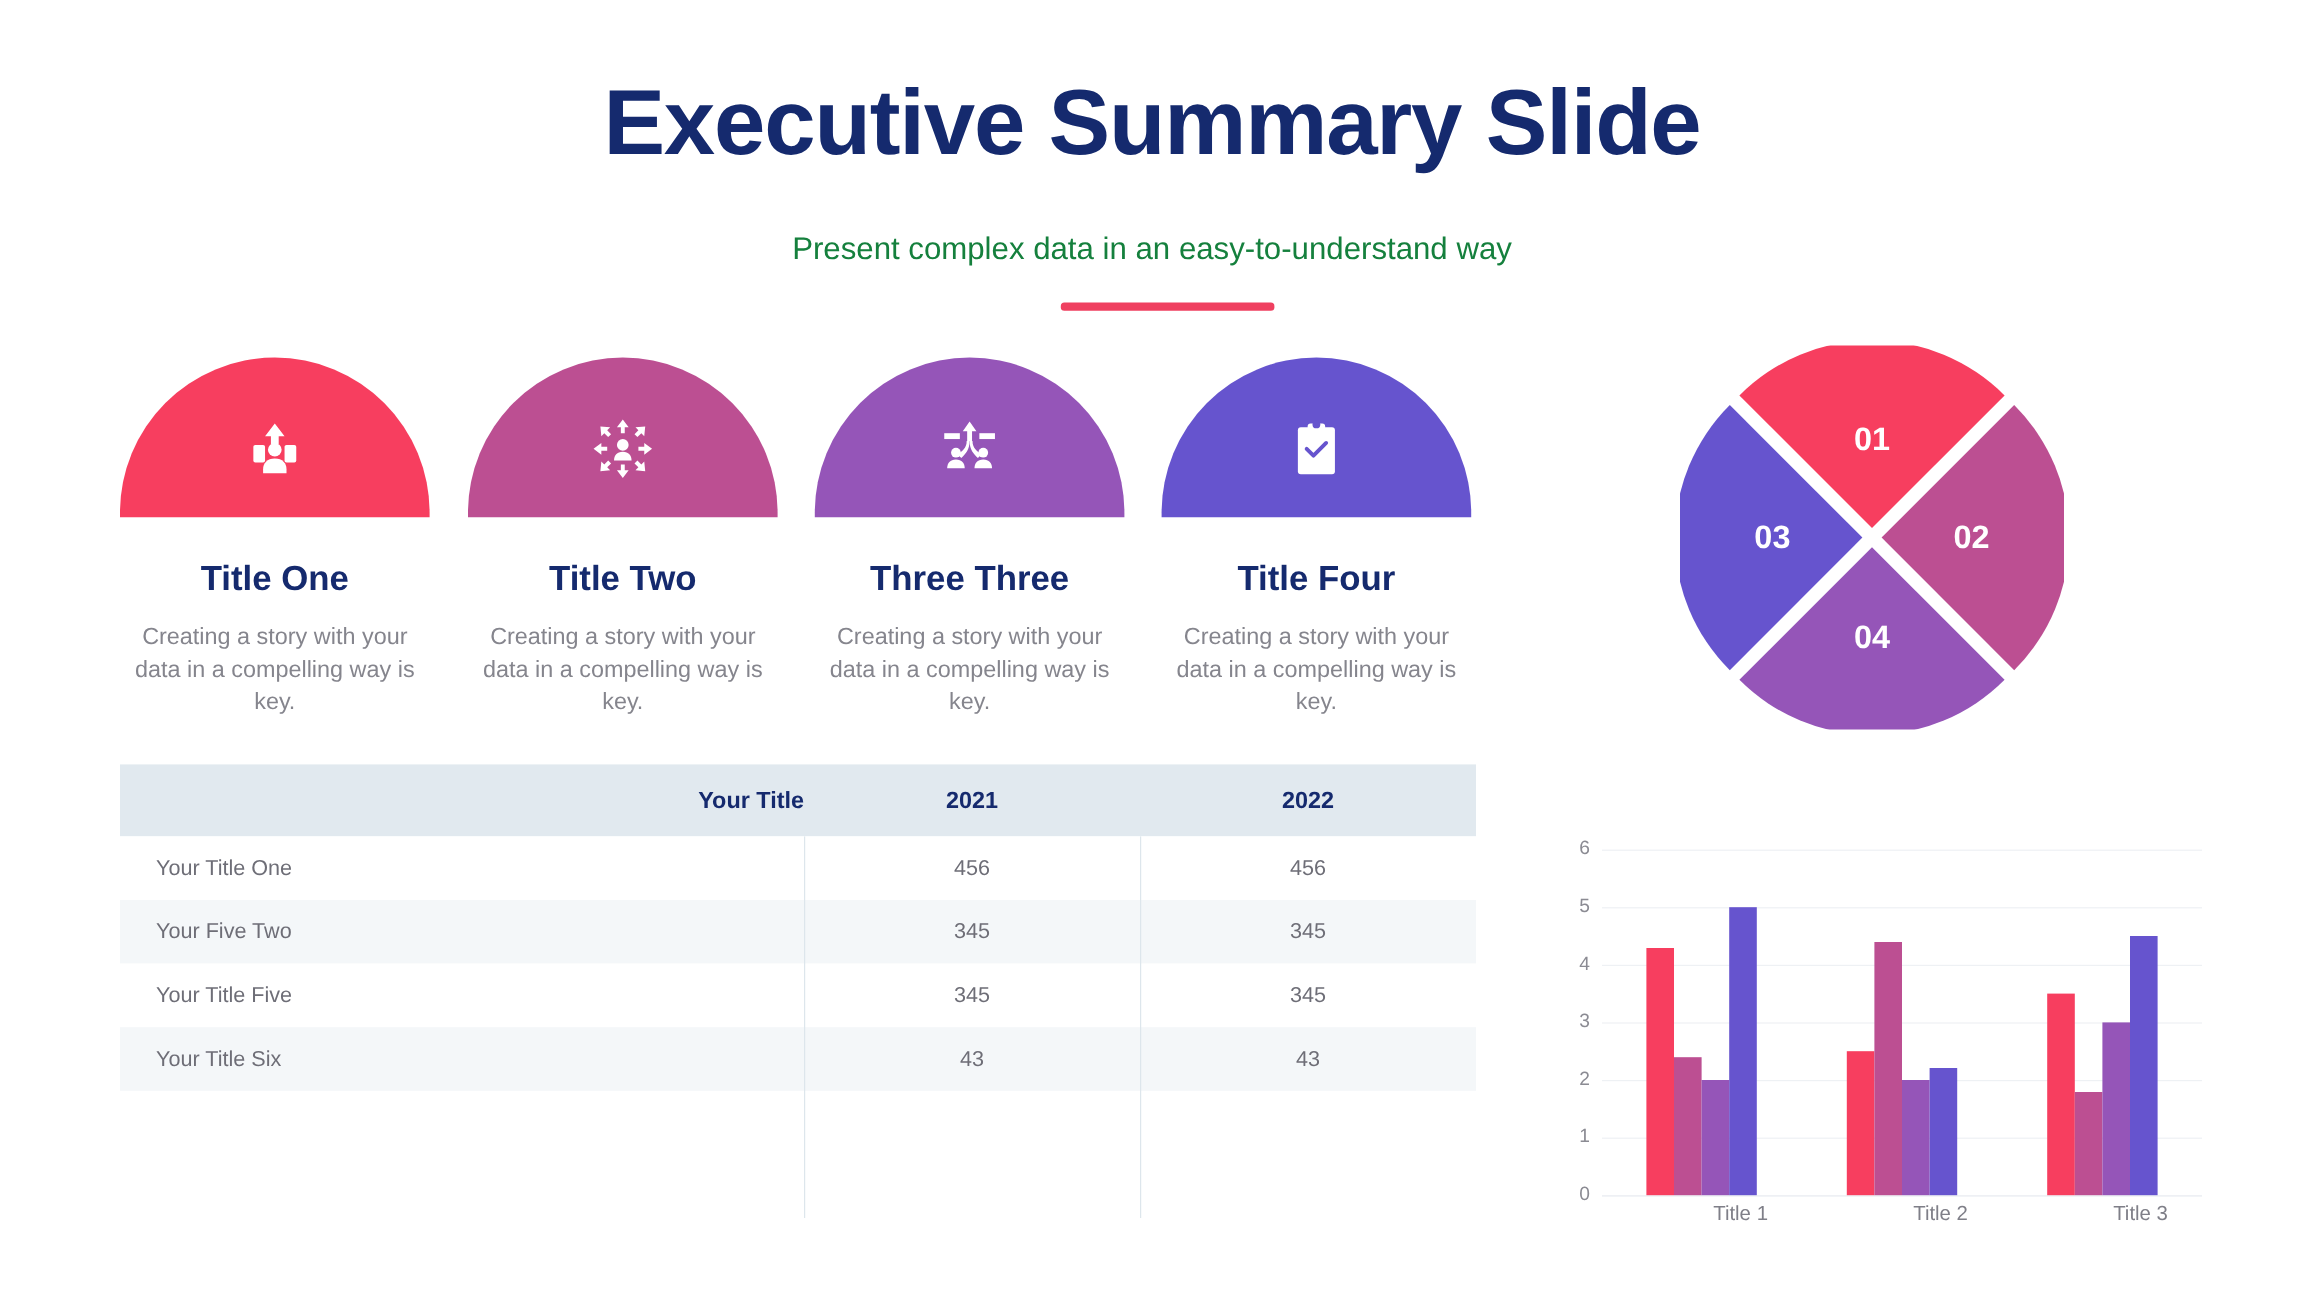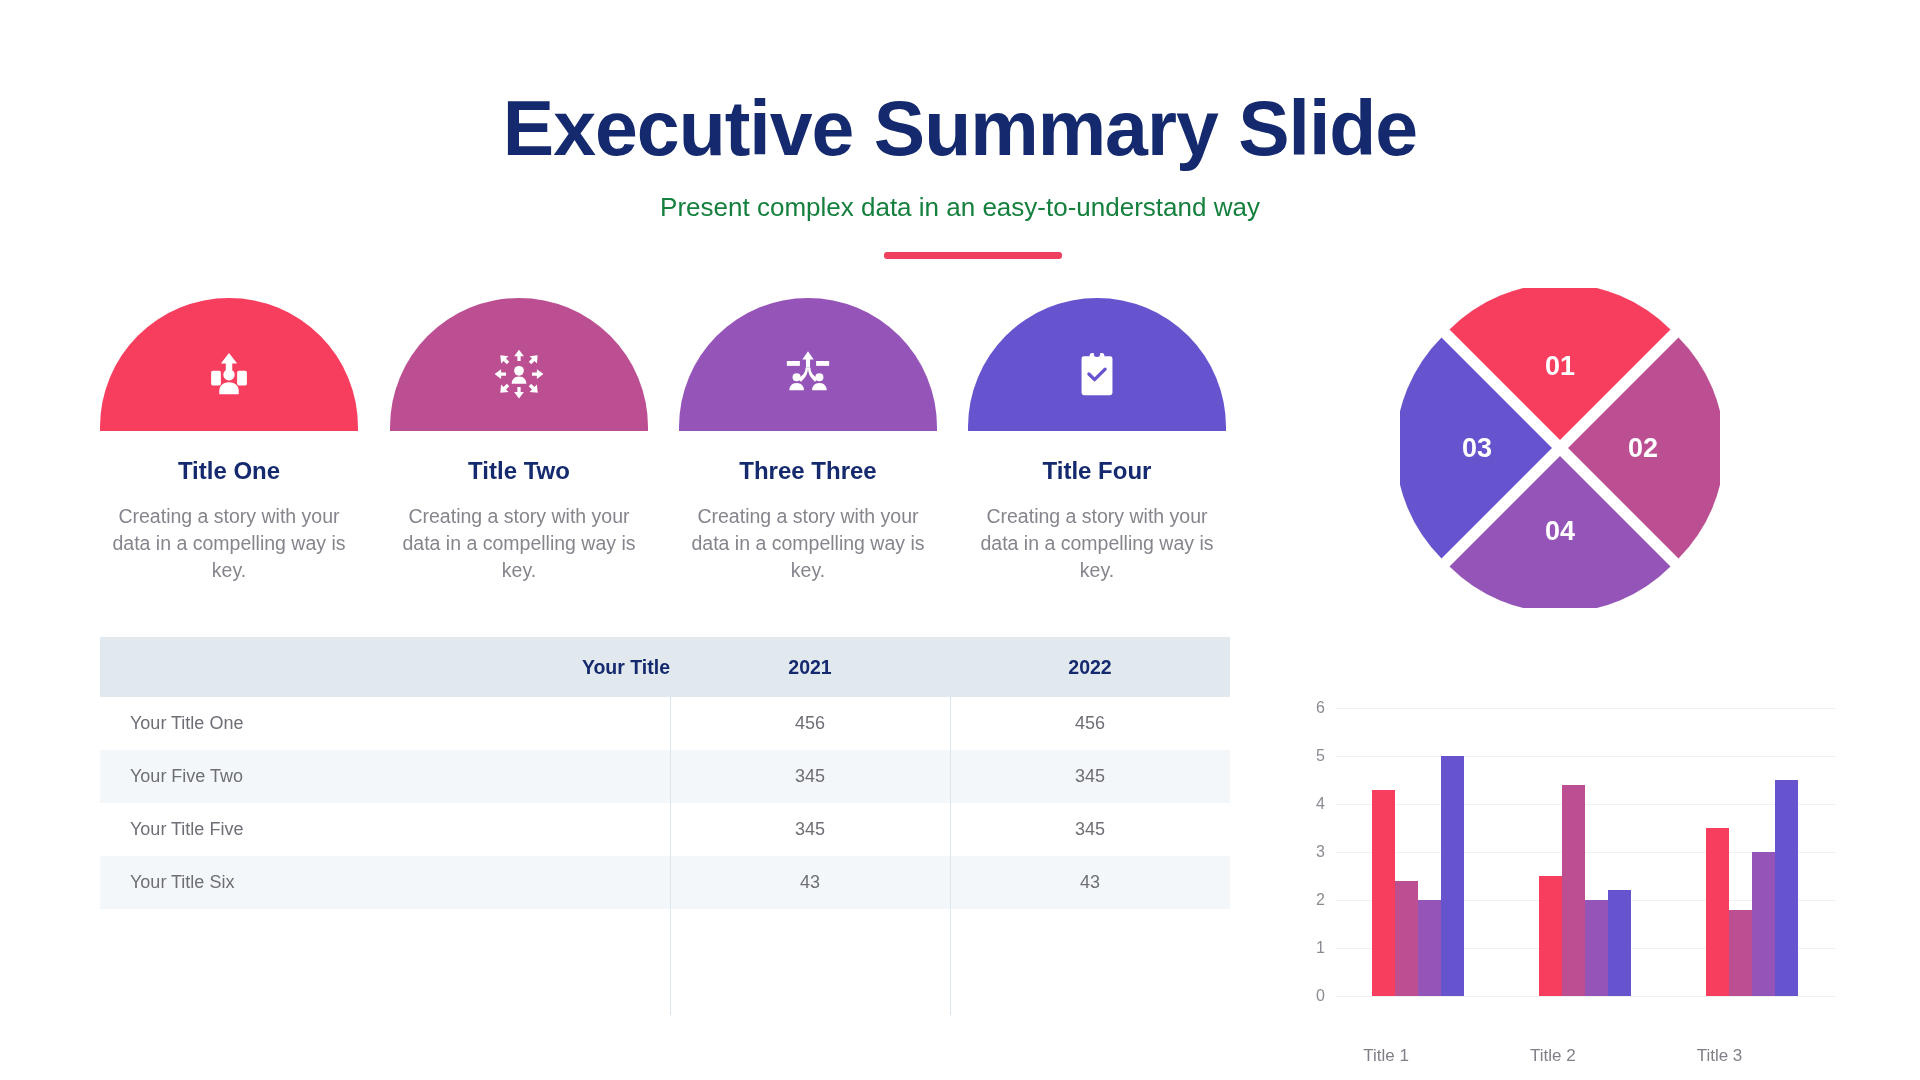--- a/index.html
+++ b/index.html
@@ -6,21 +6,21 @@
   html, body {
     width: 1920px; height: 1080px;
     background: #ffffff;
     font-family: "Liberation Sans", sans-serif;
     overflow: hidden;
   }
   .slide { position: relative; width: 1920px; height: 1080px; background: #fff; }
 
   
   .slide-title {
-    position: absolute; left: 0; top: 88px; width: 1920px;
+    position: absolute; left: 0; top: 62px; width: 1920px;
     text-align: center;
     font-size: 77px; font-weight: bold; letter-spacing: -1px;
     color: #152a6e;
     line-height: 1.05;
   }
   .slide-subtitle {
     position: absolute; left: 0; top: 192px; width: 1920px;
     text-align: center;
     font-size: 26px; color: #15803d; font-weight: normal;
   }
@@ -38,22 +38,22 @@
   .feature:nth-child(3) { left: 579px; }
   .feature:nth-child(4) { left: 868px; }
 
   .dome {
     position: relative; width: 258px; height: 133px;
     border-radius: 129px 129px 0 0;
     display: flex; align-items: center; justify-content: center;
   }
   .dome svg { width: 52px; height: 52px; display: block; margin-top: 18px; }
   .feature-title {
-    margin-top: 26px; text-align: center;
-    font-size: 24px; font-weight: bold; color: #152a6e;
+    margin-top: 36px; text-align: center;
+    font-size: 29px; font-weight: bold; color: #152a6e;
   }
   .feature-desc {
     margin-top: 18px; text-align: center;
     font-size: 19.5px; line-height: 1.38; color: #85858d;
     padding: 0 8px;
   }
 
   
   .table-wrap {
     position: absolute; left: 100px; top: 637px;
@@ -105,21 +105,21 @@
   .bc-groups {
     position: absolute; left: 0; bottom: 0; width: 100%; height: 100%;
     display: flex; align-items: flex-end; justify-content: space-around;
   }
   .bc-group { display: flex; align-items: flex-end; height: 100%; }
   .bc-bar { width: 23px; }
   .bc-xlabels {
     position: absolute; left: 45px; top: 302px; width: 500px;
     display: flex; justify-content: space-around;
   }
-  .bc-xlabel { font-size: 17px; color: #7f7f88; width: 110px; text-align: left; margin-top: 44px; }
+  .bc-xlabel { font-size: 17px; color: #7f7f88; width: 110px; text-align: right; }
   .bc-axis {
     position: absolute; left: 45px; top: 296px; width: 500px; height: 1px;
     background: #e8ebee;
   }
 </style>
 </head>
 <body>
 
 <div class="slide">
 

